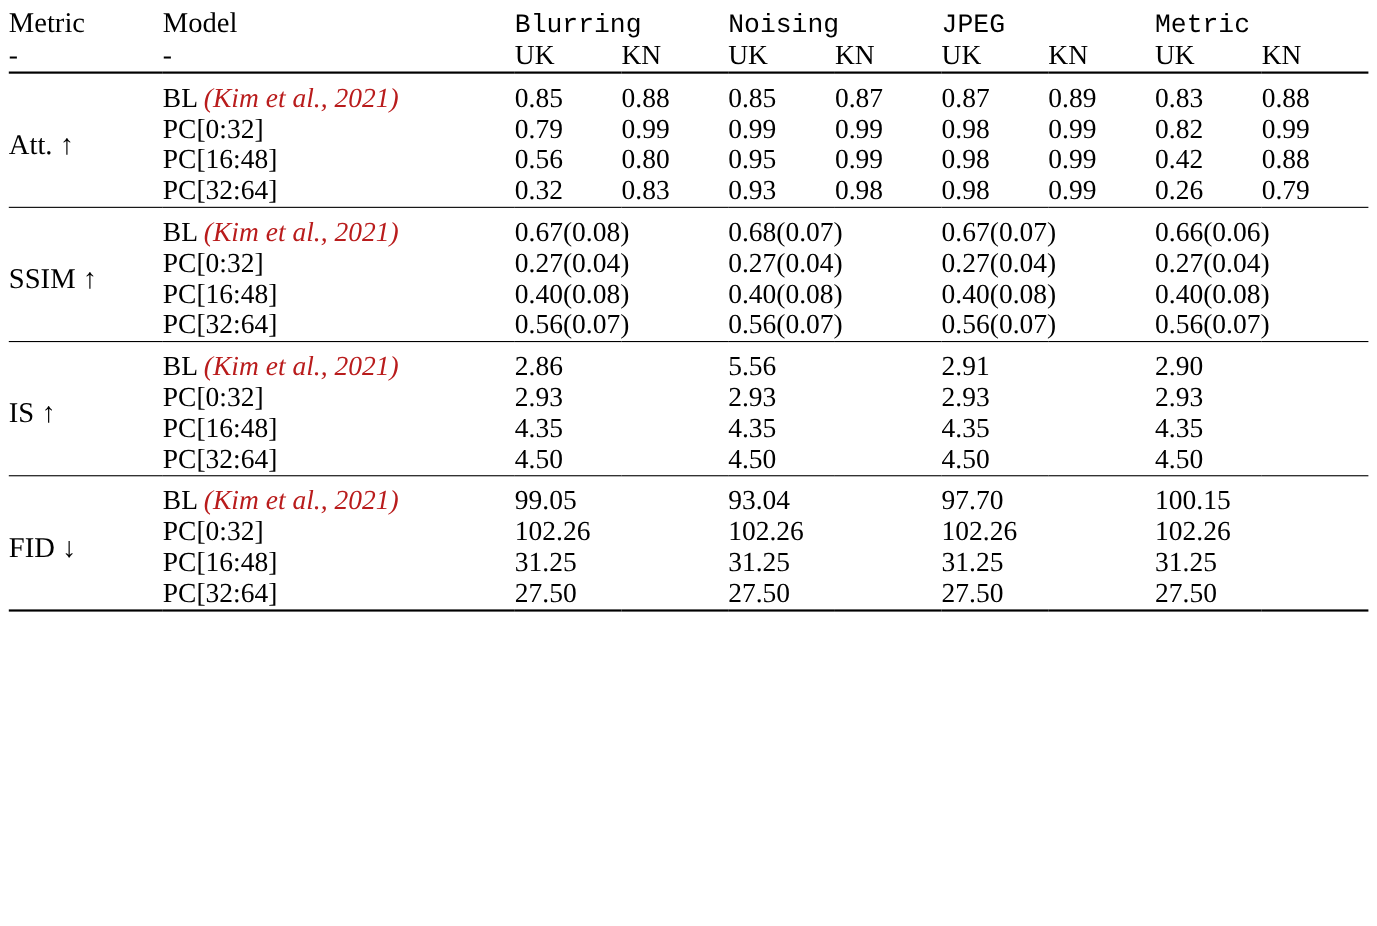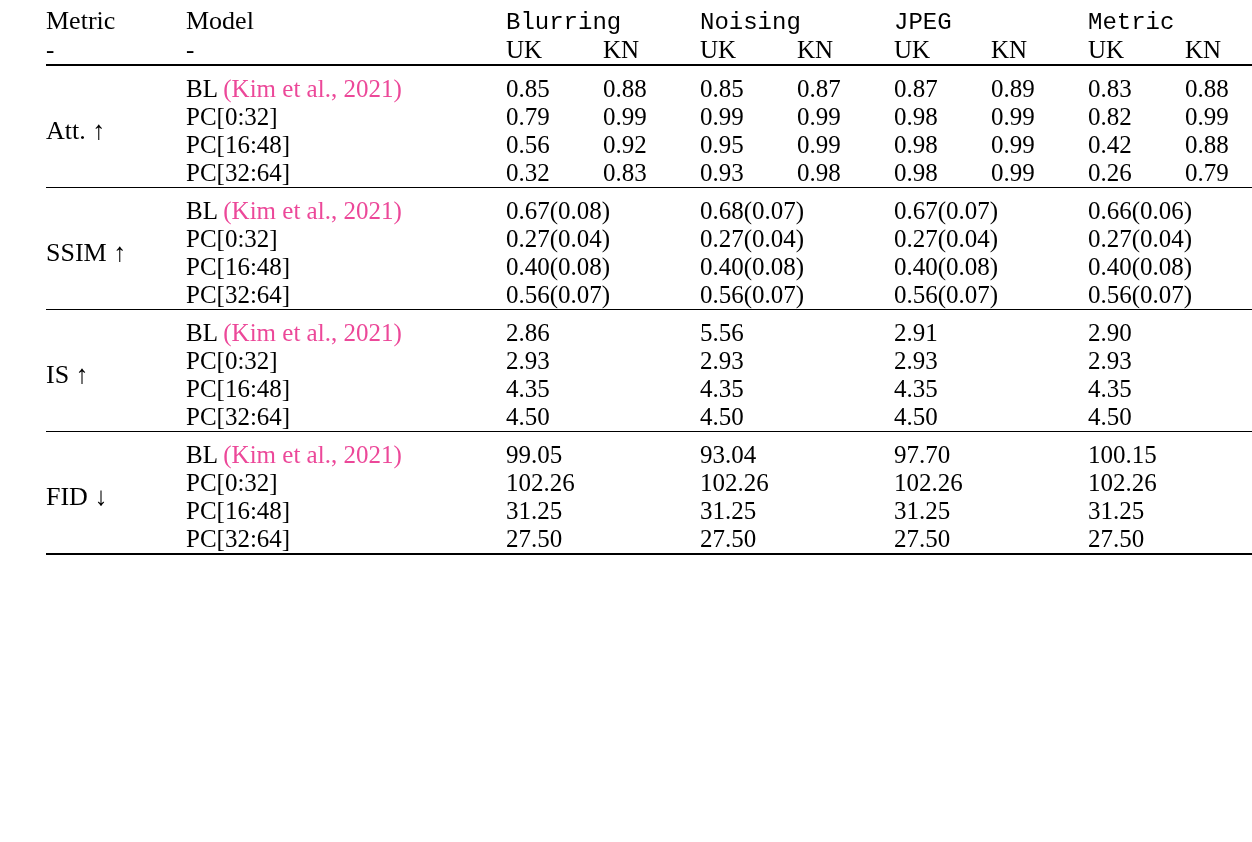--- a/index.html
+++ b/index.html
@@ -12,21 +12,20 @@
     height: 842px;
     font-family: "Liberation Serif", serif;
     color: #000000;
   }
   .page {
     position: relative;
     width: 1047px;
     height: 842px;
     box-sizing: border-box;
     padding: 6px 8px 0 8px;
-    margin-left: 38px;
   }
   table.result-table {
     width: 1236px;
     border-collapse: collapse;
     font-size: 25px;
   }
   table.result-table td, table.result-table th {
     padding: 0;
     margin: 0;
     vertical-align: baseline;
@@ -73,21 +72,22 @@
     font-size: 26px;
     white-space: nowrap;
   }
   .model-cell {
     font-size: 25px;
     white-space: nowrap;
     padding-top: 3px;
     padding-bottom: 3px;
   }
   .cite {
-    color: #ec4899;
+    color: #b91c1c;
+    font-style: italic;
   }
   .val {
     font-size: 25px;
     padding-top: 3px;
     padding-bottom: 3px;
     white-space: nowrap;
   }
   .val-wide {
     font-size: 25px;
     padding-top: 3px;
@@ -164,21 +164,21 @@
       <td class="val">0.99</td>
       <td class="val">0.99</td>
       <td class="val">0.98</td>
       <td class="val">0.99</td>
       <td class="val">0.82</td>
       <td class="val">0.99</td>
     </tr>
     <tr>
       <td class="model-cell">PC[16:48]</td>
       <td class="val">0.56</td>
-      <td class="val">0.92</td>
+      <td class="val">0.80</td>
       <td class="val">0.95</td>
       <td class="val">0.99</td>
       <td class="val">0.98</td>
       <td class="val">0.99</td>
       <td class="val">0.42</td>
       <td class="val">0.88</td>
     </tr>
     <tr>
       <td class="model-cell grp-last">PC[32:64]</td>
       <td class="val grp-last">0.32</td>

